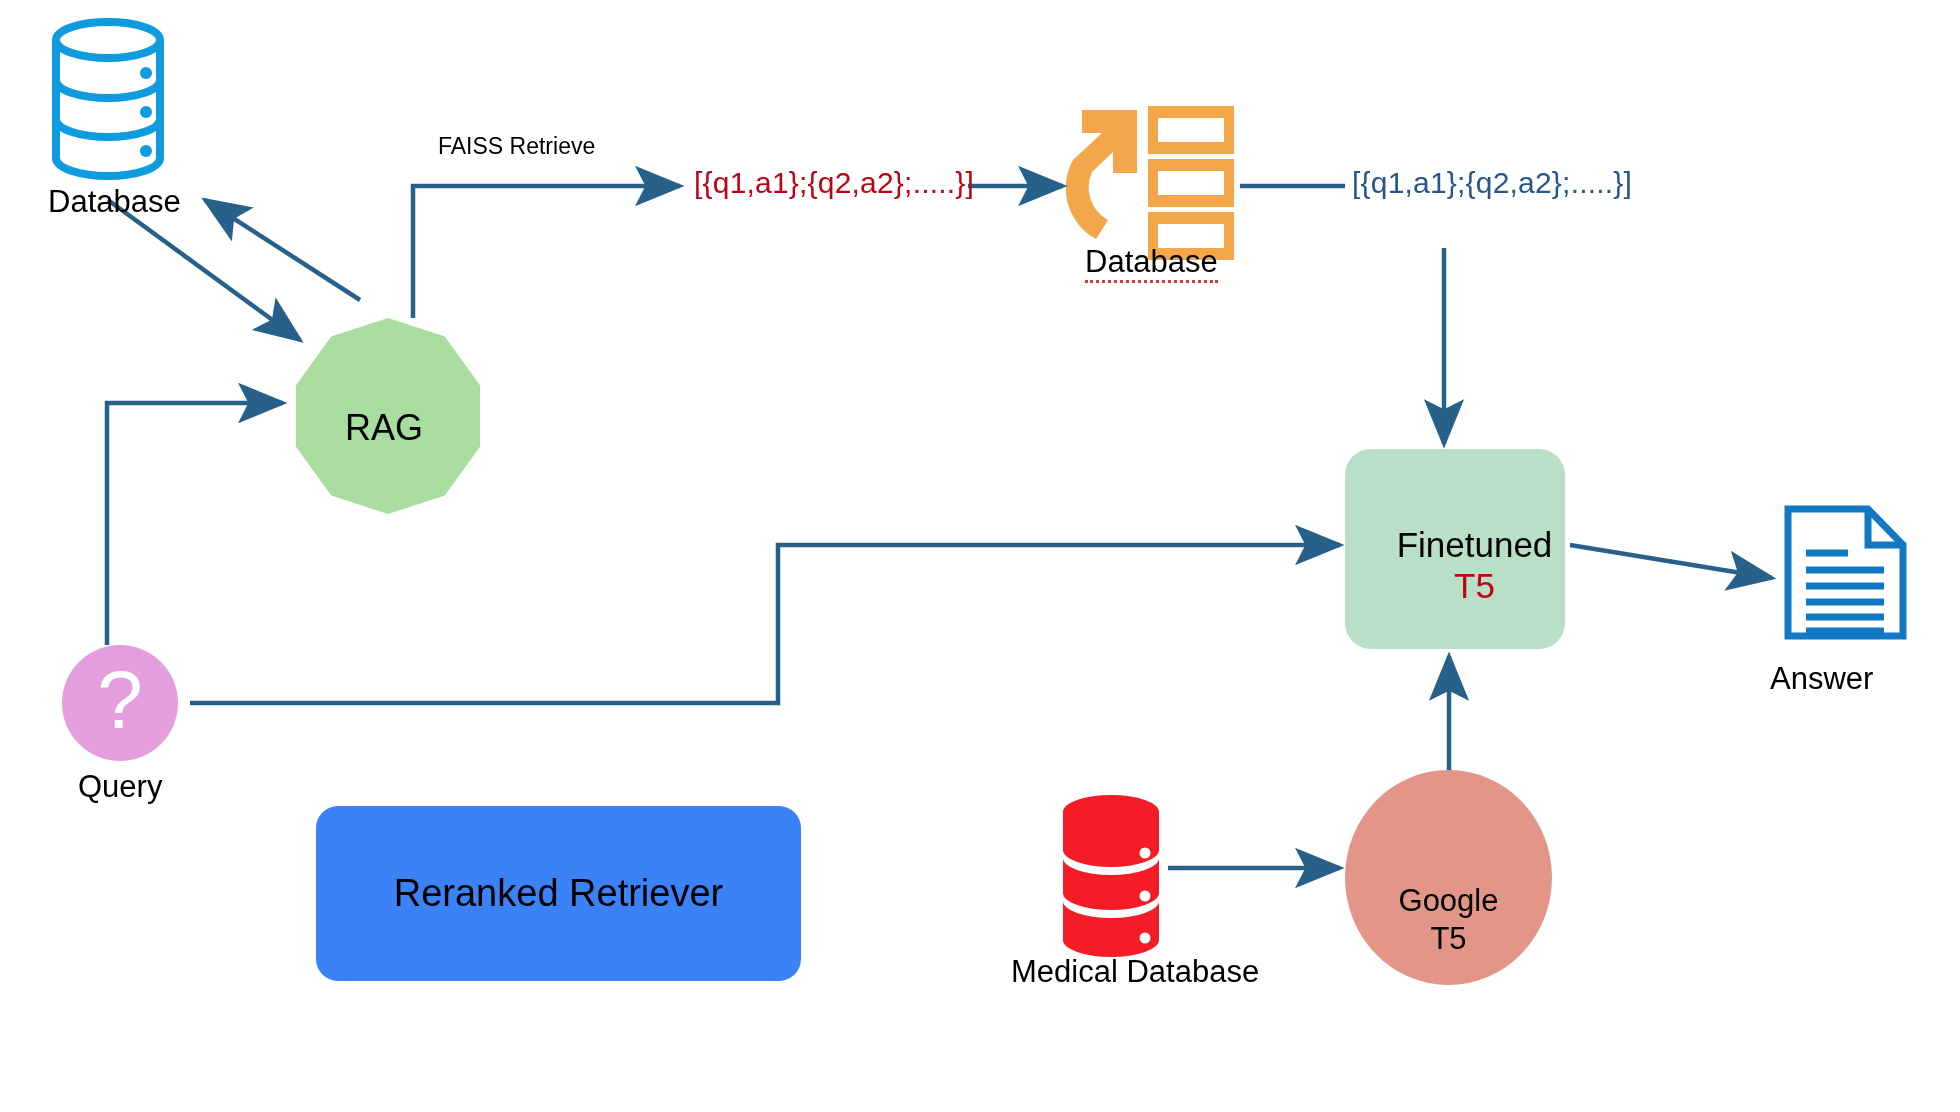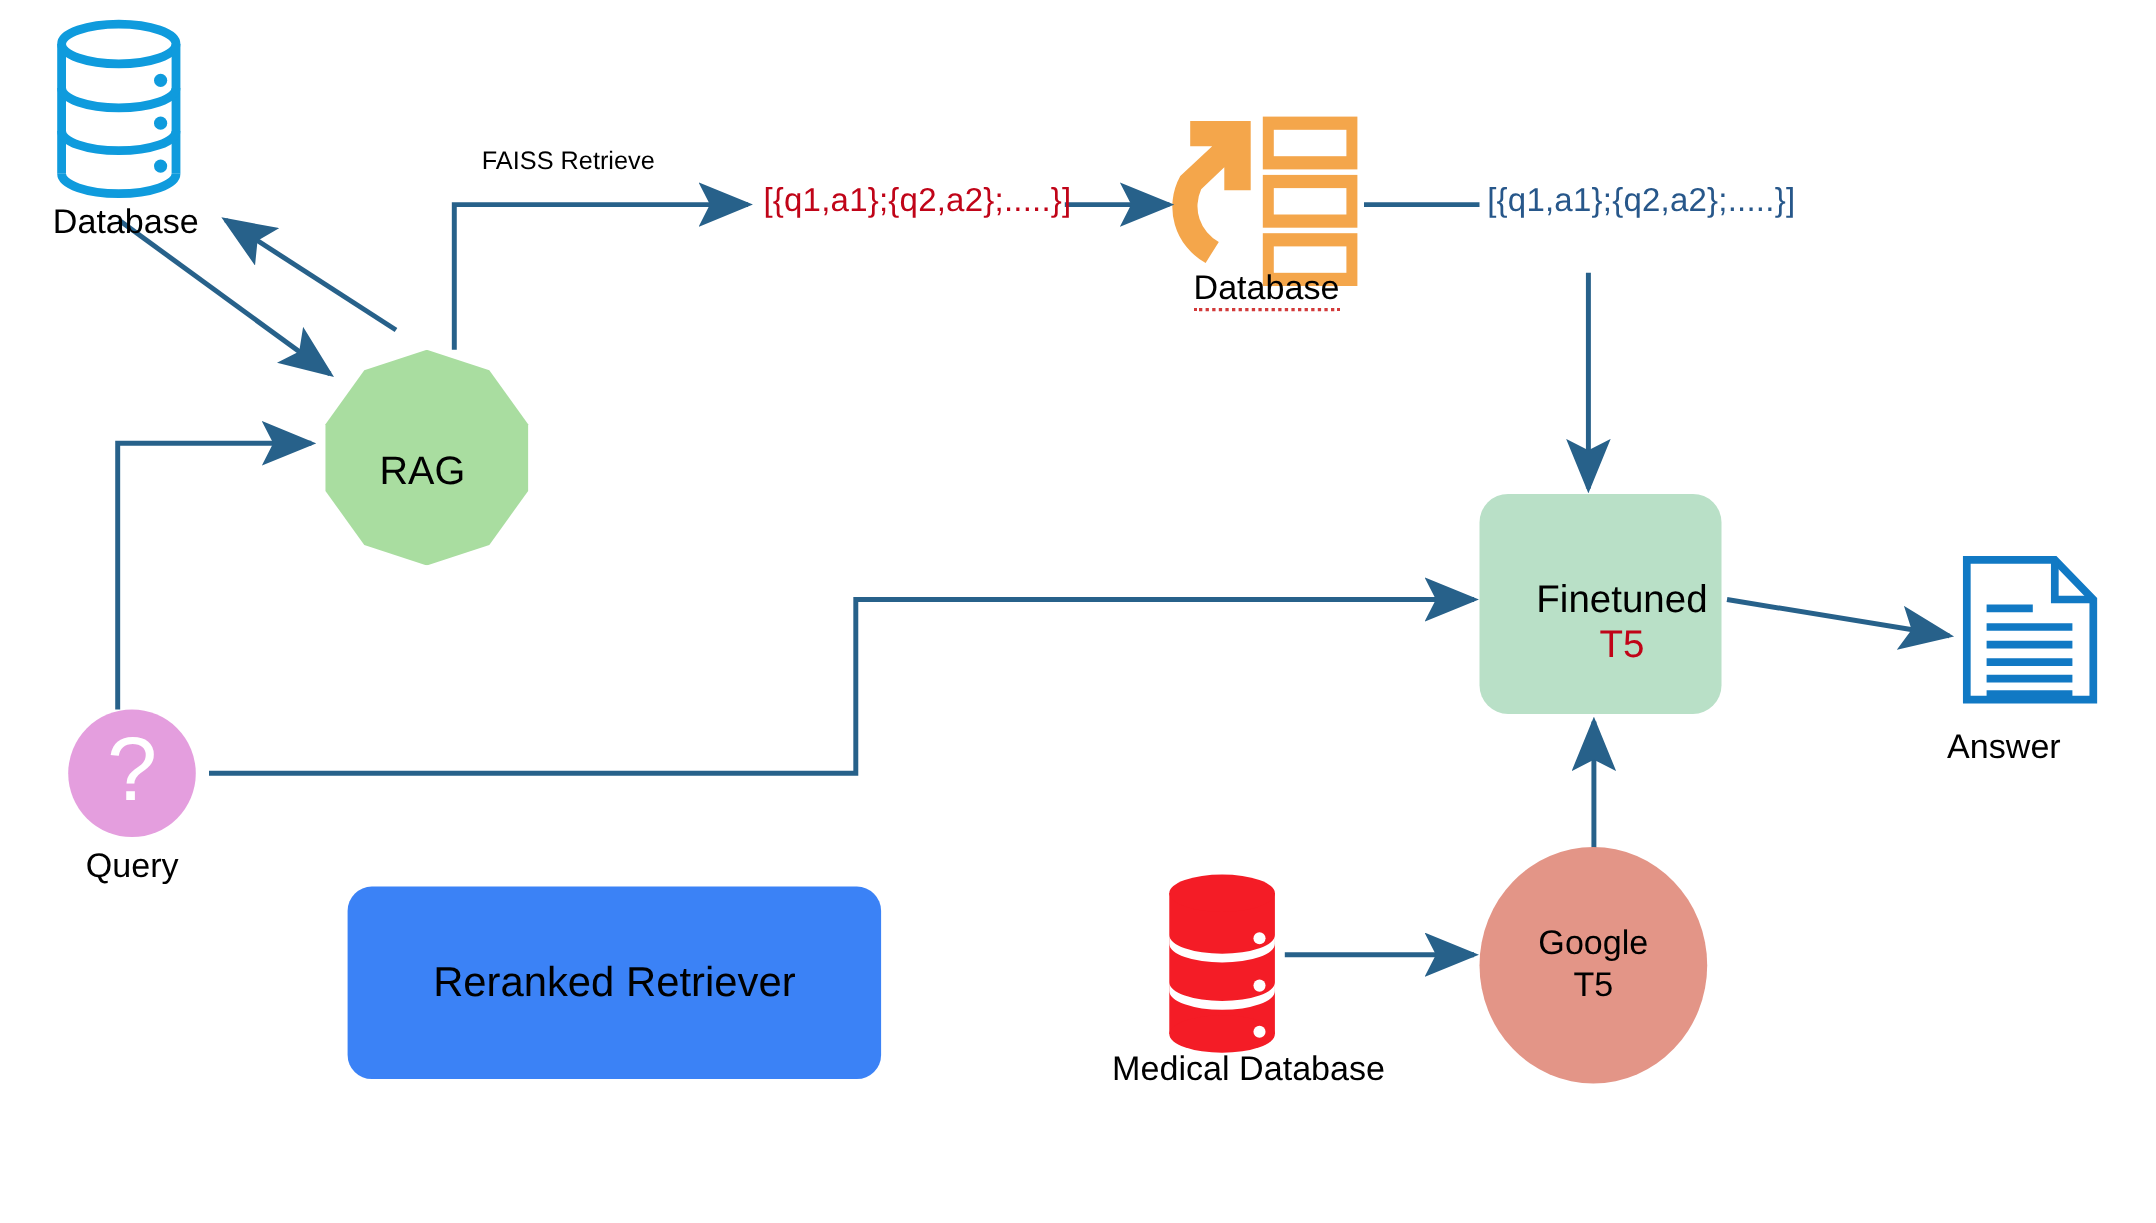--- a/index.html
+++ b/index.html
@@ -14,21 +14,21 @@
   .lbl{position:absolute;color:#000000;white-space:nowrap;}
 
   
   .t-caption{font-size:31px;line-height:1.1;color:#000;}
   .t-edge{font-size:23px;color:#000;}
   .t-code-red{font-size:30px;color:#c00418;letter-spacing:.2px;}
   .t-code-blue{font-size:30px;color:#27578a;letter-spacing:.2px;}
   .t-rag{font-size:36px;color:#000;margin-top:12px;}
   .t-box{font-size:35px;color:#000;line-height:1.18;text-align:center;}
   .t-box .red{color:#c00418;}
-  .t-ellipse{font-size:31px;color:#000;line-height:1.22;text-align:center;}
+  .t-ellipse{font-size:31px;color:#000;line-height:1.22;text-align:center;margin-top:44px;}
   .t-legend{font-size:38px;color:#000;}
 
   
   .rag-poly{
     position:absolute;left:290px;top:318px;width:196px;height:196px;
     background:#a9dda0;
     clip-path:polygon(50% 0%,79% 9.5%,97% 34.5%,97% 65.5%,79% 90.5%,50% 100%,21% 90.5%,3% 65.5%,3% 34.5%,21% 9.5%);
   }
   .ft-box{
     position:absolute;left:1345px;top:449px;width:220px;height:200px;

